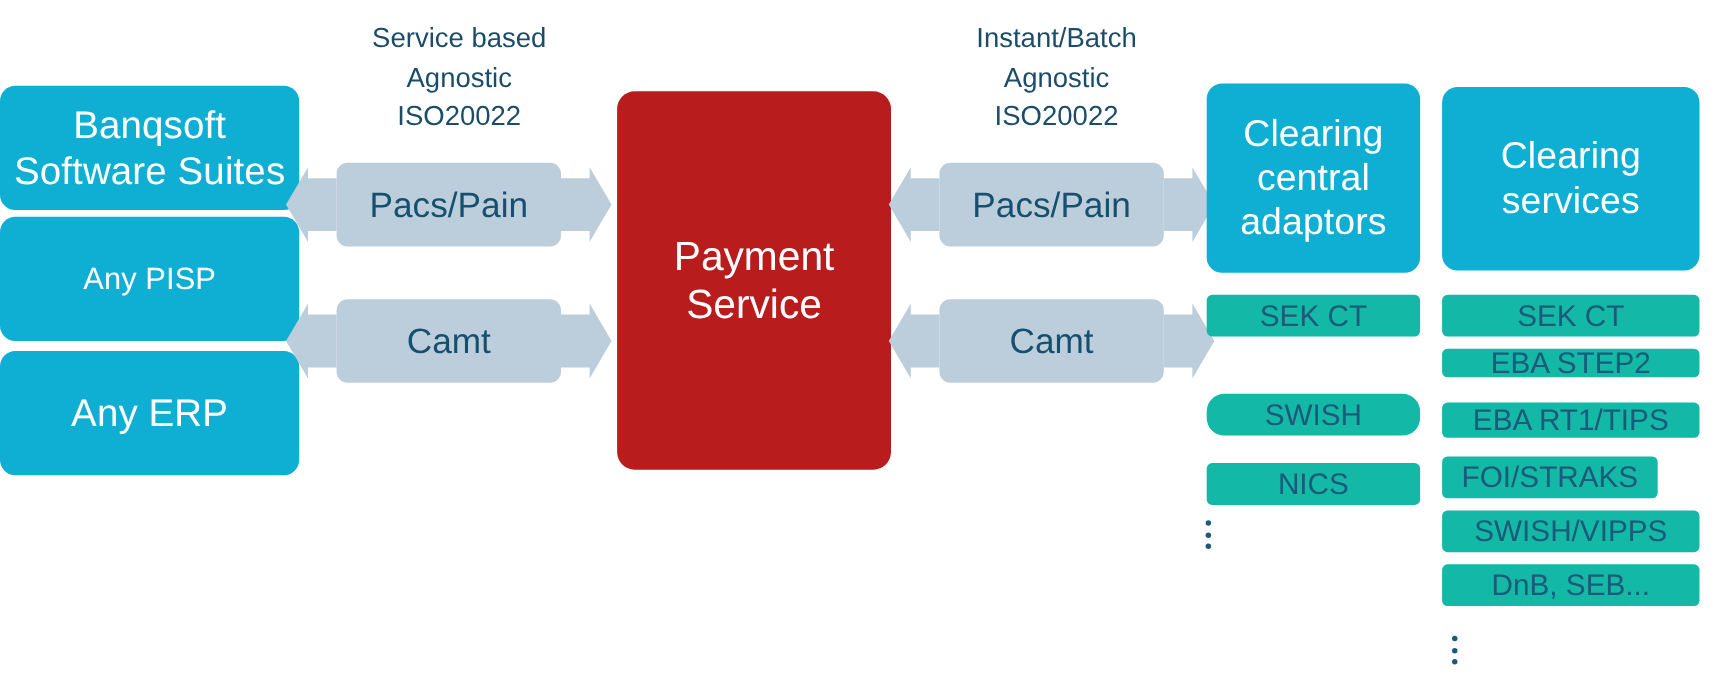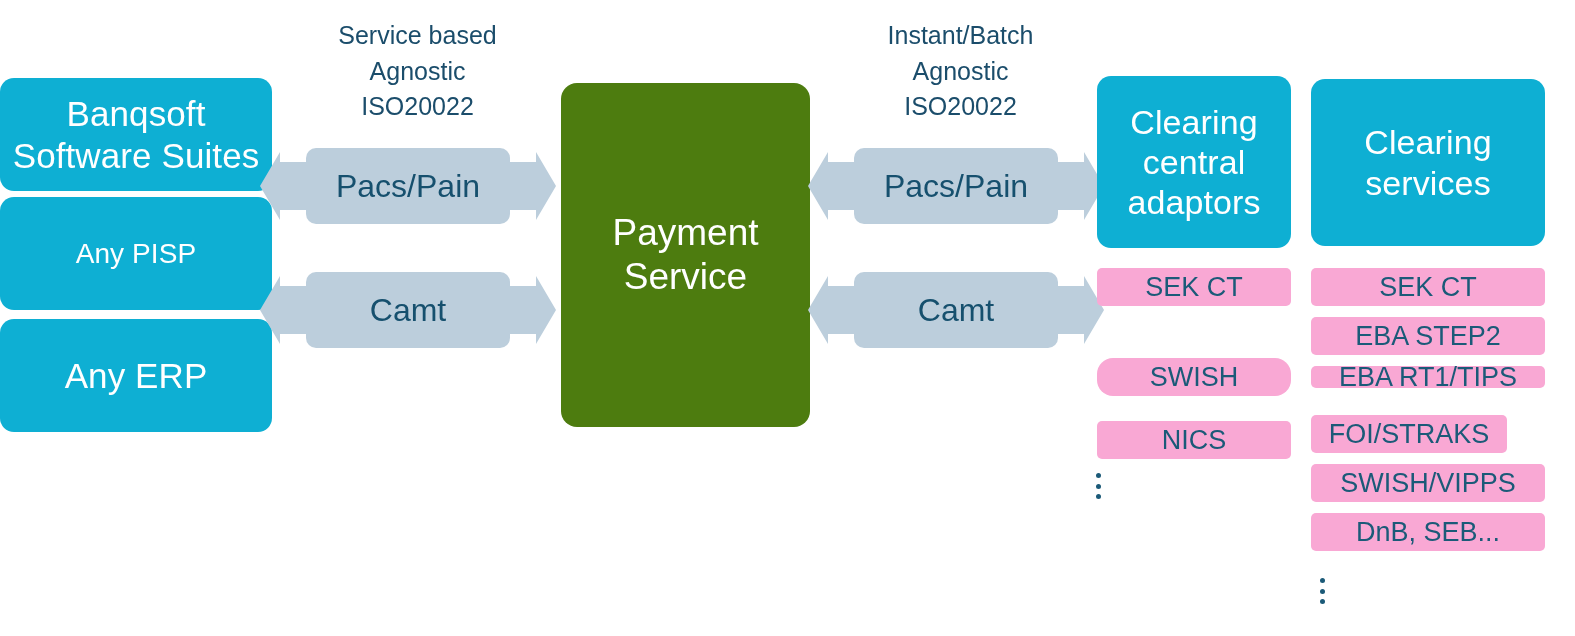--- a/index.html
+++ b/index.html
@@ -30,34 +30,34 @@
     align-items: center;
     justify-content: center;
     text-align: center;
     line-height: 1.18;
     font-weight: 400;
     letter-spacing: .1px;
   }
 
   
   .dark-box {
-    background: #4d7c0f;
+    background: #b91c1c;
     border-radius: 16px;
     color: #ffffff;
     display: flex;
     align-items: center;
     justify-content: center;
     text-align: center;
     line-height: 1.2;
     font-size: 37px;
   }
 
   
   .pill {
-    background: #f9a8d4;
+    background: #14b8a6;
     border-radius: 5px;
     color: #1B5A78;
     display: flex;
     align-items: center;
     justify-content: center;
     text-align: center;
     font-size: 27px;
     line-height: 1;
     white-space: nowrap;
   }
@@ -199,24 +199,24 @@
   </div>
 
   <div class="abs cyan-box" style="left:1311px; top:79px; width:234px; height:167px; font-size:34px;">
     <span style="white-space:pre-line;">Clearing
 services</span>
   </div>
 
   <div class="abs pill" style="left:1311px; top:268px; width:234px; height:38px;">
     <span>SEK CT</span>
   </div>
-  <div class="abs pill" style="left:1311px; top:317px; width:234px; height:38px;">
+  <div class="abs pill" style="left:1311px; top:317px; width:234px; height:26px;">
     <span>EBA STEP2</span>
   </div>
-  <div class="abs pill" style="left:1311px; top:366px; width:234px; height:22px;">
+  <div class="abs pill" style="left:1311px; top:366px; width:234px; height:32px;">
     <span>EBA RT1/TIPS</span>
   </div>
   <div class="abs pill" style="left:1311px; top:415px; width:196px; height:38px;">
     <span>FOI/STRAKS</span>
   </div>
   <div class="abs pill" style="left:1311px; top:464px; width:234px; height:38px;">
     <span>SWISH/VIPPS</span>
   </div>
   <div class="abs pill" style="left:1311px; top:513px; width:234px; height:38px;">
     <span>DnB, SEB...</span>

